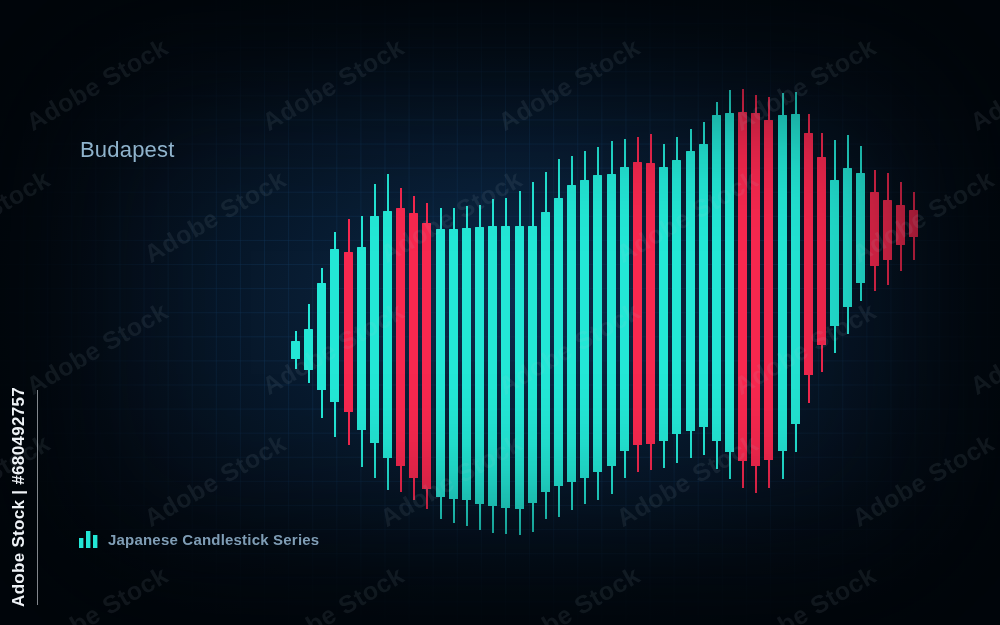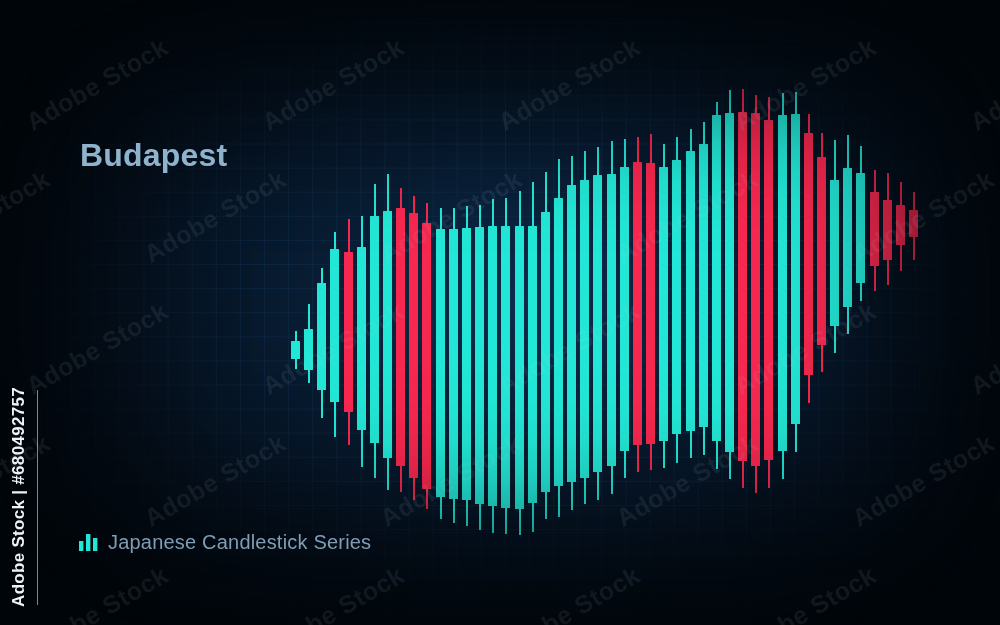--- a/index.html
+++ b/index.html
@@ -61,35 +61,35 @@
   .body { position:absolute; width:100%; left:0; border-radius:0.5px; }
 
   
   .country-title {
     position:absolute; left:78px; top:63px;
     font-size:61px; font-weight:300; color:#ffffff;
     letter-spacing:-0.5px; line-height:1;
   }
   .capital-title {
     position:absolute; left:80px; top:139px;
-    font-size:32px; font-weight:700; color:#8fb3cc;
+    font-size:22px; font-weight:400; color:#8fb3cc;
     letter-spacing:0.2px; line-height:1;
   }
   .series-title {
     position:absolute; left:79px; top:492px;
     font-size:20px; font-weight:400; color:#f0f4f8;
     letter-spacing:0.2px;
   }
   .series-sub-row {
     position:absolute; left:79px; top:531px;
     display:flex; align-items:center; gap:10px;
   }
   .legend-icon { display:block; }
   .series-sub {
-    font-size:20px; font-weight:400; color:#7f9db5; letter-spacing:0.2px;
+    font-size:15px; font-weight:700; color:#7f9db5; letter-spacing:0.2px;
   }
 
   
   .stock-sidebar {
     position:absolute; left:0; top:0; width:38px; height:625px;
   }
   .stock-sidebar .rule {
     position:absolute; left:37px; top:390px; width:1px; height:215px;
     background:rgba(235,240,245,0.55);
   }

